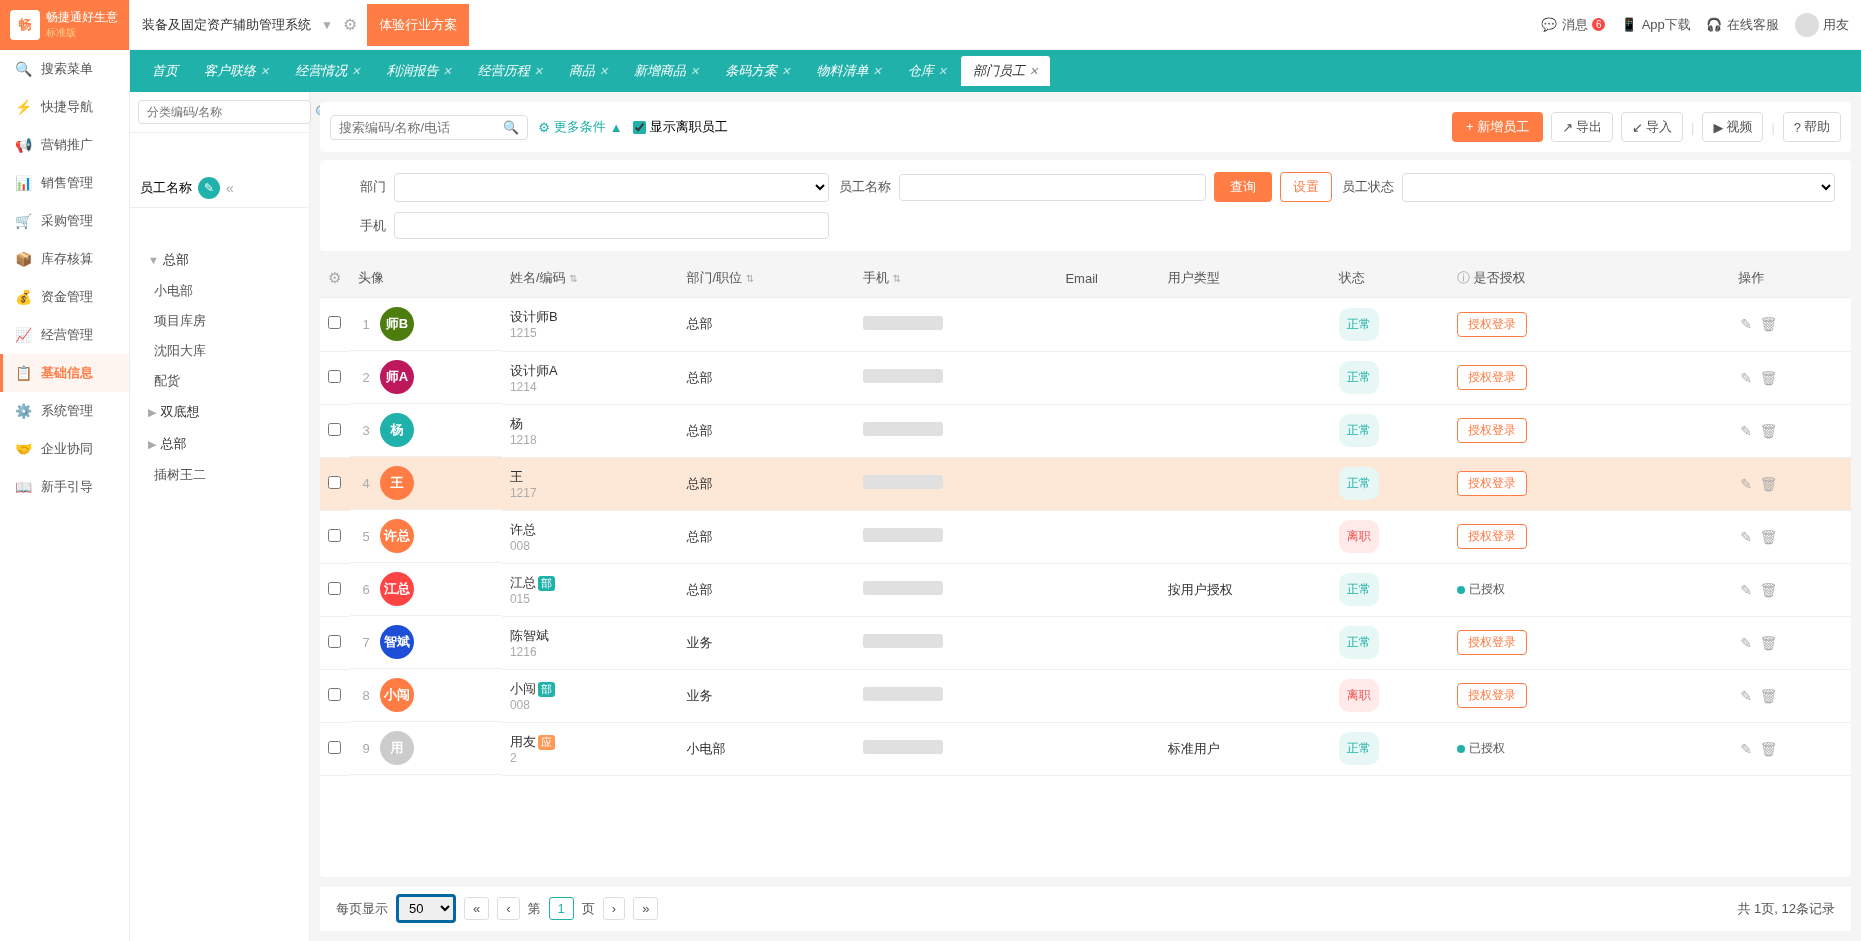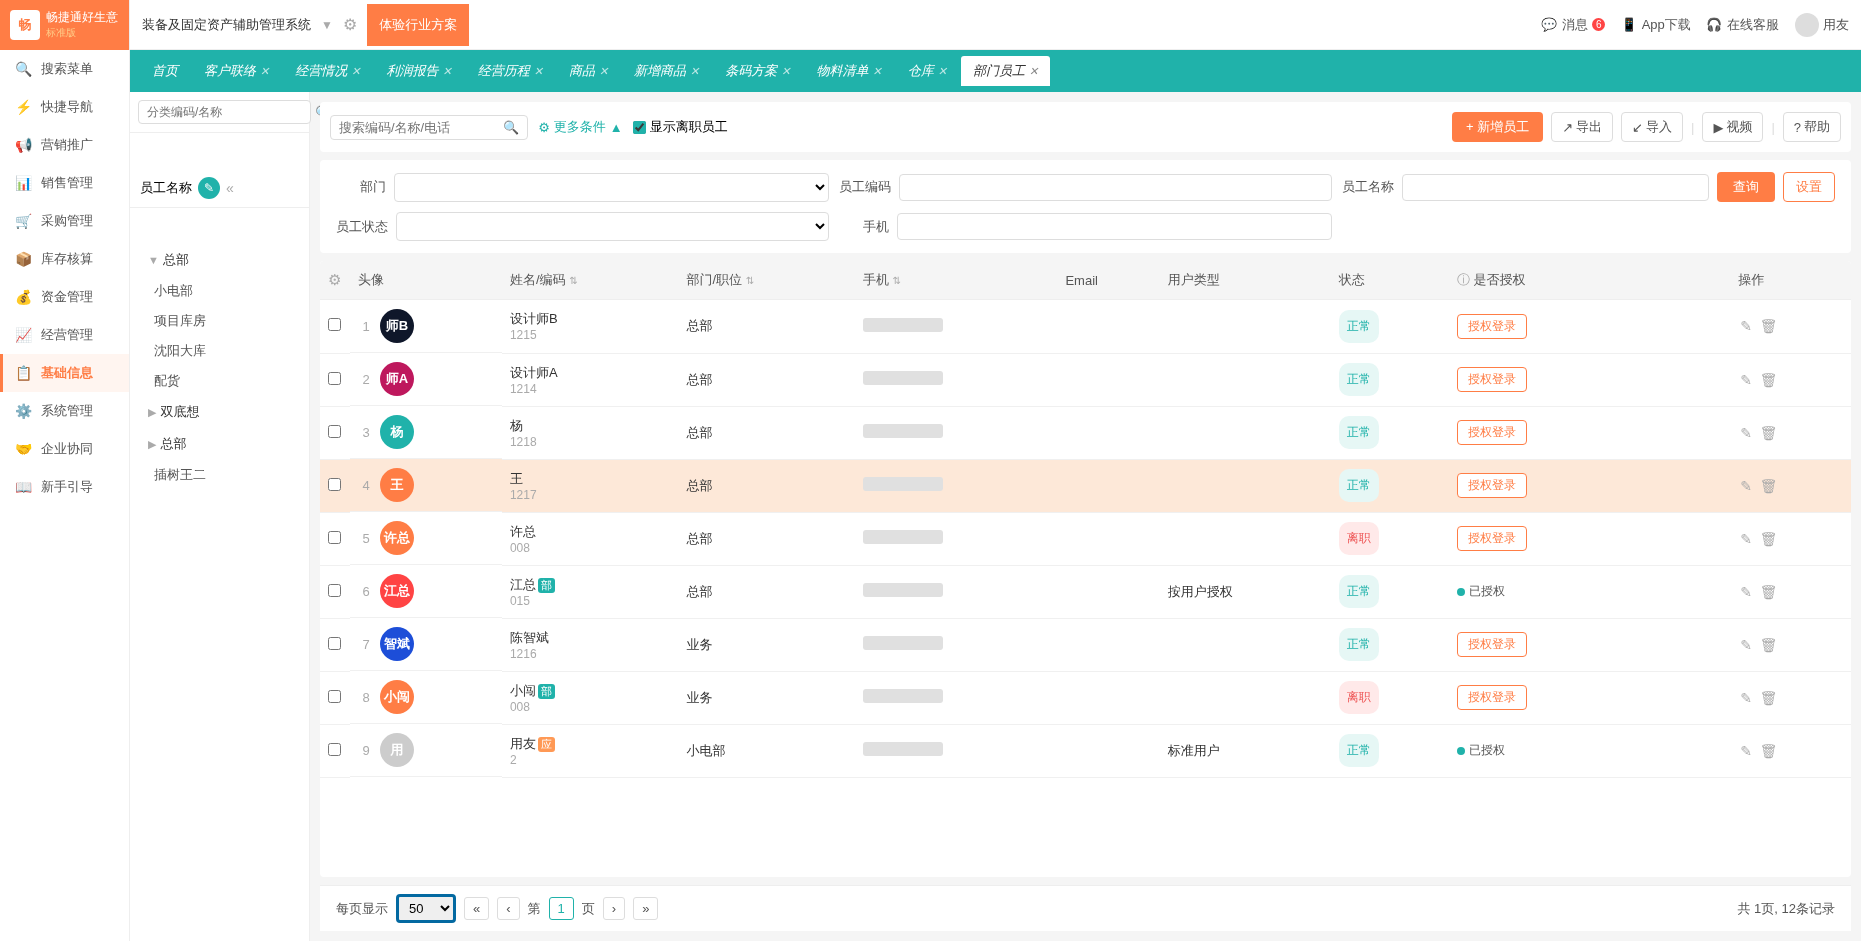--- a/index.html
+++ b/index.html
@@ -311,24 +311,20 @@
           </button>
         </div>
       </div>
 
       <div class="search-form">
         <div class="search-form-row">
           <label class="search-form-label">部门</label>
           <select class="search-form-select">
             <option></option>
           </select>
-        </div>
-        <div class="search-form-row">
-          <label class="search-form-label">员工编码</label>
-          <input class="search-form-input" type="text" style="">
         </div>
         <div class="search-form-row">
           <label class="search-form-label">员工名称</label>
           <input class="search-form-input" type="text" style="">
           <div class="search-form-actions">
             <button class="btn-query">查询</button>
             <button class="btn-set">设置</button>
           </div>
         </div>
         <div class="search-form-row">
@@ -370,21 +366,21 @@
               </th>
               <th style="width:100px;"></th>
               <th>操作</th>
             </tr>
           </thead>
           <tbody id="table-body">
           <tr>
                 <td><input type="checkbox" style=""></td>
                 <td style="display: flex; align-items: center; gap: 6px; padding: 9px 8px;">
                   <span class="row-num" style="min-width:16px;">1</span>
-                  <div class="avatar" style="background:#0f172a;">师B</div>
+                  <div class="avatar" style="background:#4d7c0f;">师B</div>
                 </td>
                 <td>
                   <div><span>设计师B</span></div>
                   <div style="color:#aaa;font-size:12px;">1215</div>
                 </td>
                 <td><span>总部</span></td>
                 <td><span style="display:inline-block;width:80px;height:14px;background:#e0e0e0;border-radius:3px;"></span></td>
                 <td></td>
                 <td><span></span></td>
                 <td><span class="status-badge status-normal">正常</span></td>

